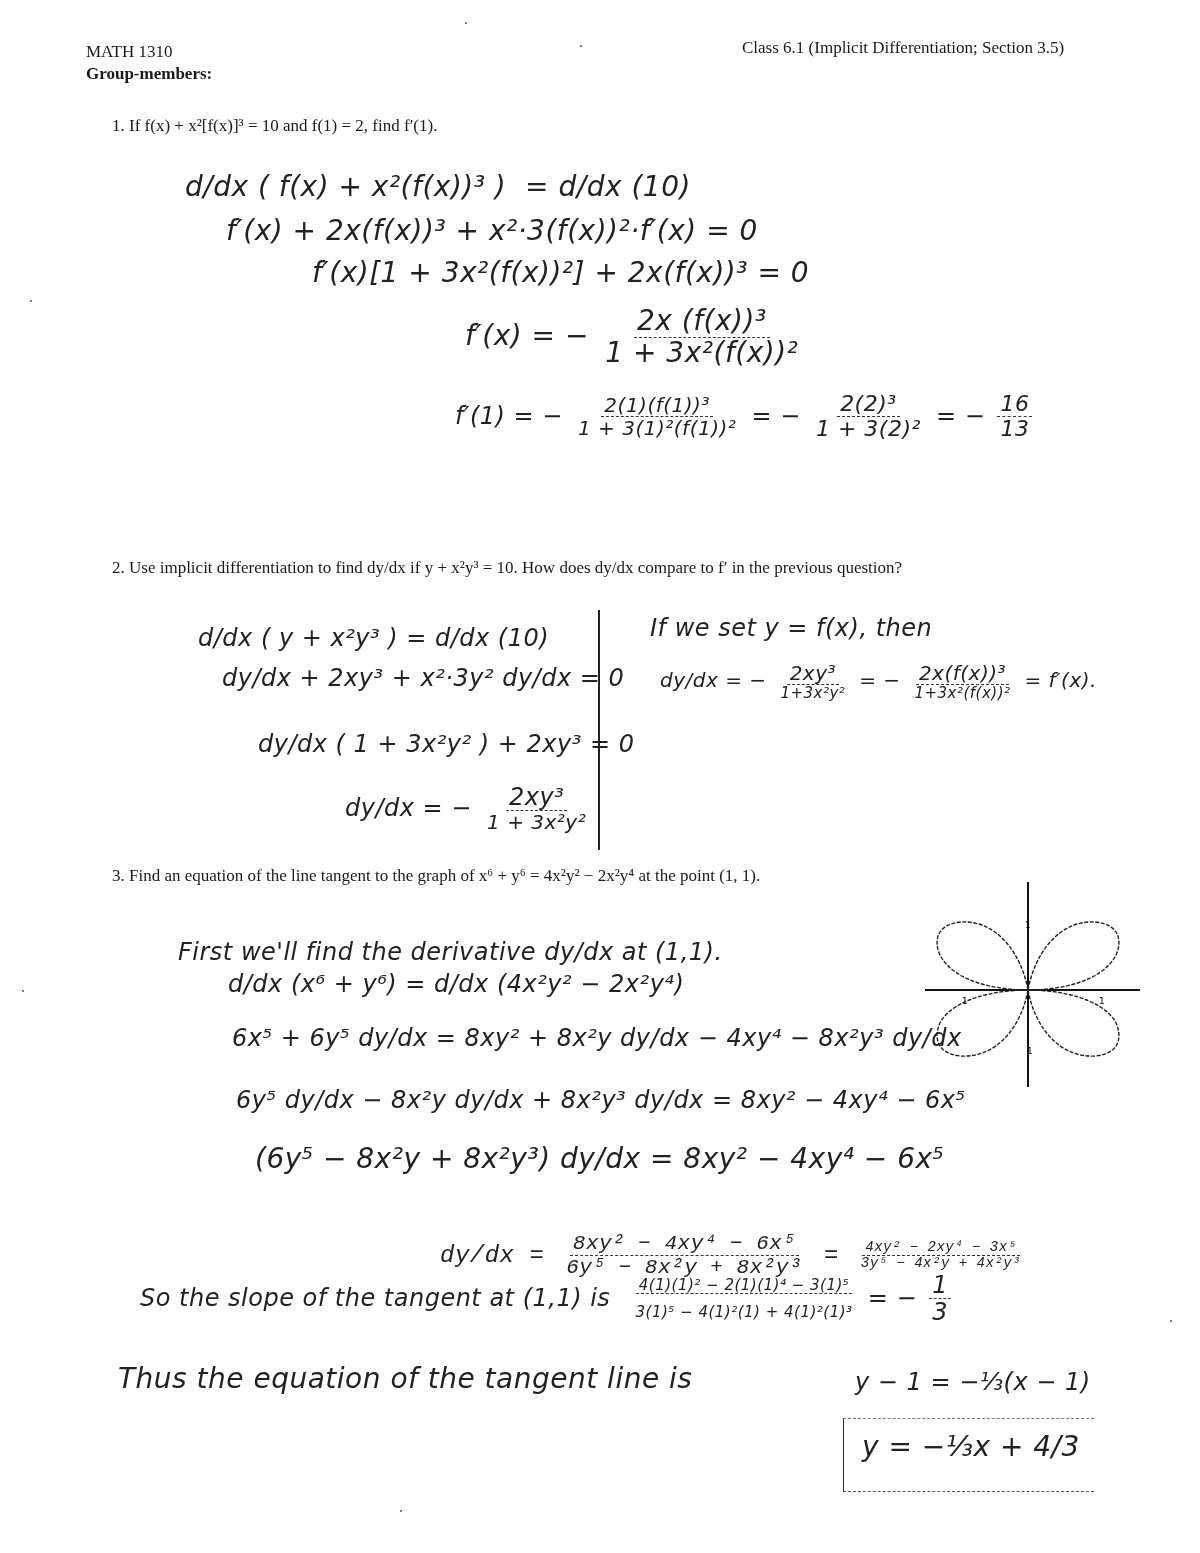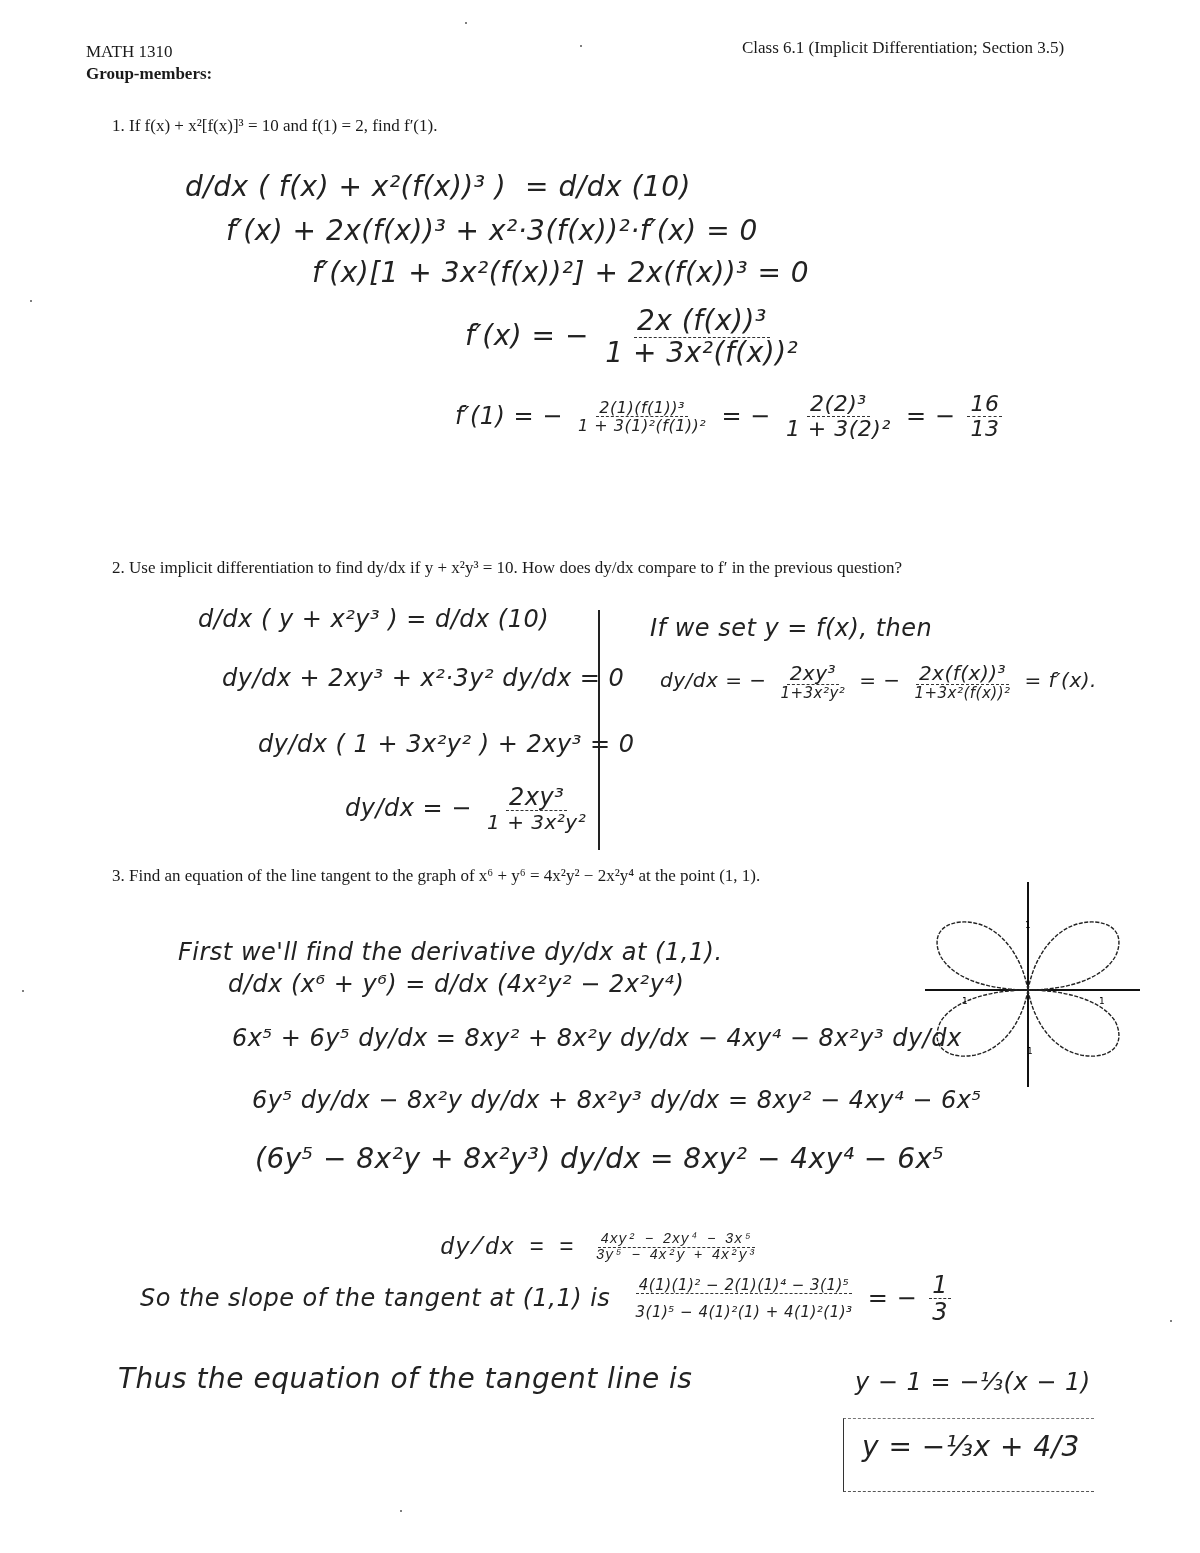--- a/index.html
+++ b/index.html
@@ -43,42 +43,42 @@
 <div class="hw lg" style="left:465px; top:306px;">
   <span>f′(x) = −</span>
   <span class="frac">
     <span class="num">2x (f(x))³</span>
     <span class="den">1 + 3x²(f(x))²</span>
   </span>
 </div>
 
 <div class="hw md" style="left:455px; top:392px;">
   <span>f′(1) = −</span>
-  <span class="frac" style="font-size:16px;">
+  <span class="frac" style="font-size:20px;">
     <span class="num">2(1)(f(1))³</span>
     <span class="den">1 + 3(1)²(f(1))²</span>
   </span>
   <span>= −</span>
   <span class="frac" style="font-size:22px;">
     <span class="num">2(2)³</span>
     <span class="den">1 + 3(2)²</span>
   </span>
   <span>= −</span>
   <span class="frac" style="font-size:22px;">
     <span class="num">16</span>
     <span class="den">13</span>
   </span>
 </div>
 
 <div class="printed" style="left:112px; top:558px;">
   <span>2.</span>
   <span>Use implicit differentiation to find dy/dx if y + x²y³ = 10. How does dy/dx compare to f′ in the previous question?</span>
 </div>
 
-<div class="hw md" style="left:198px; top:605px;">d/dx ( y + x²y³ ) = d/dx (10)</div>
+<div class="hw md" style="left:198px; top:624px;">d/dx ( y + x²y³ ) = d/dx (10)</div>
 <div class="hw md" style="left:222px; top:664px;">dy/dx + 2xy³ + x²·3y² dy/dx = 0</div>
 <div class="hw md" style="left:258px; top:730px;">dy/dx ( 1 + 3x²y² ) + 2xy³ = 0</div>
 <div class="hw md" style="left:345px; top:784px;">
   <span>dy/dx = −</span>
   <span class="frac">
     <span class="num">2xy³</span>
     <span class="den" style="font-size:20px;">1 + 3x²y²</span>
   </span>
 </div>
 
@@ -100,25 +100,29 @@
 </div>
 
 <div class="printed" style="left:112px; top:866px;">
   <span>3.</span>
   <span>Find an equation of the line tangent to the graph of x⁶ + y⁶ = 4x²y² − 2x²y⁴ at the point (1, 1).</span>
 </div>
 
 <div class="hw md" style="left:178px; top:908px;margin-top:30px;">First we'll find the derivative dy/dx at (1,1).</div>
 <div class="hw md" style="left:228px; top:970px;">d/dx (x⁶ + y⁶) = d/dx (4x²y² − 2x²y⁴)</div>
 <div class="hw md" style="left:232px; top:1024px;">6x⁵ + 6y⁵ dy/dx = 8xy² + 8x²y dy/dx − 4xy⁴ − 8x²y³ dy/dx</div>
-<div class="hw md" style="left:252px; top:1086px;">6y⁵ dy/dx − 8x²y dy/dx + 8x²y³ dy/dx = 8xy² − 4xy⁴ − 6x⁵</div>
+<div class="hw md" style="left:236px; top:1086px;">6y⁵ dy/dx − 8x²y dy/dx + 8x²y³ dy/dx = 8xy² − 4xy⁴ − 6x⁵</div>
 <div class="hw lg" style="left:255px; top:1142px;">(6y⁵ − 8x²y + 8x²y³) dy/dx = 8xy² − 4xy⁴ − 6x⁵</div>
 
 <div class="hw md" style="left:440px; top:1232px;font-family:Liberation Mono, monospace;">
   <span>dy/dx =</span>
+  <span class="frac" style="font-size:21px;">
+    <span class="num">8xy² − 4xy⁴ − 6x⁵</span>
+    <span class="den">6y⁵ − 8x²y + 8x²y³</span>
+  </span>
   <span>=</span>
   <span class="frac" style="font-size:14px;">
     <span class="num">4xy² − 2xy⁴ − 3x⁵</span>
     <span class="den">3y⁵ − 4x²y + 4x²y³</span>
   </span>
 </div>
 
 <div class="hw md" style="left:140px; top:1272px;">
   <span>So the slope of the tangent at (1,1) is</span>
   <span class="frac" style="font-size:15px; margin-left:14px;gap:10px;">

